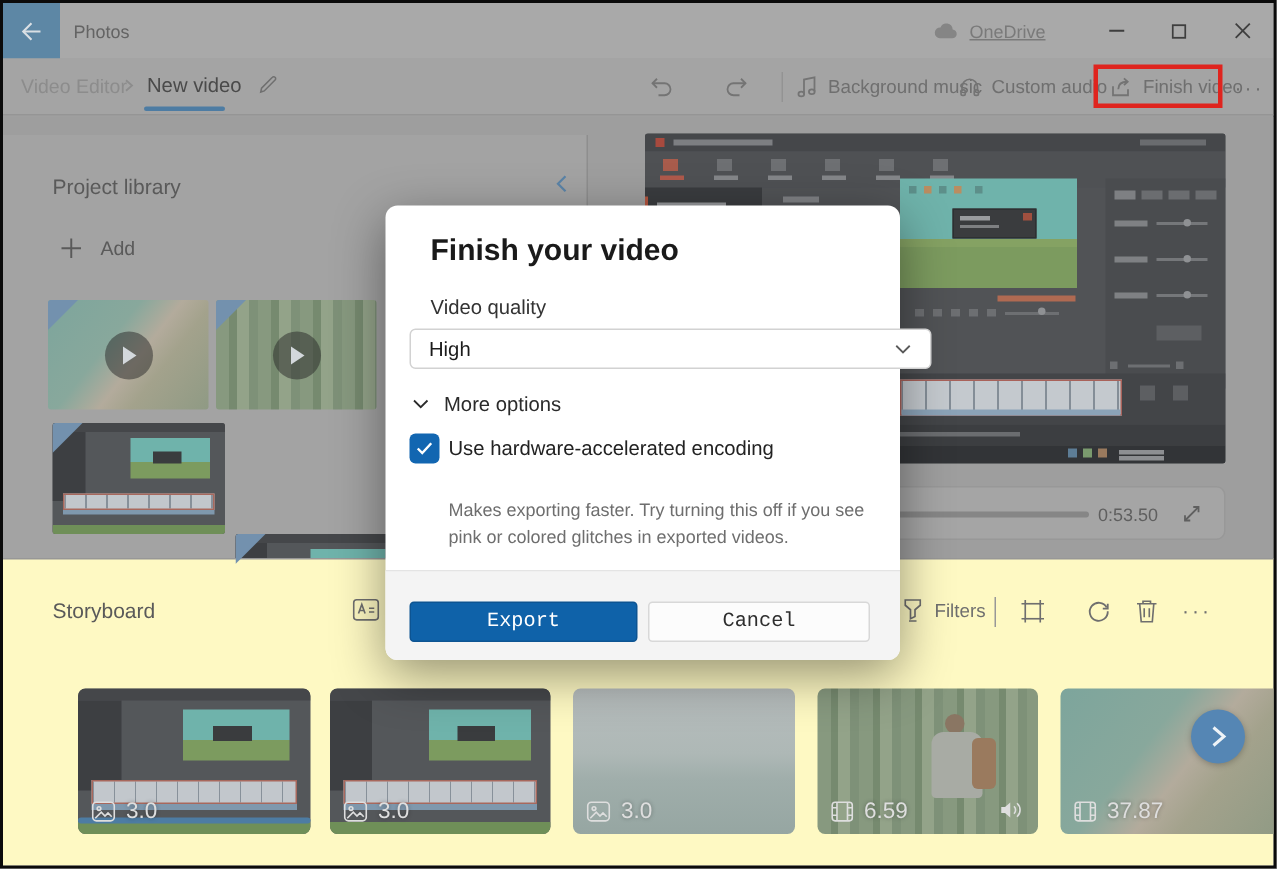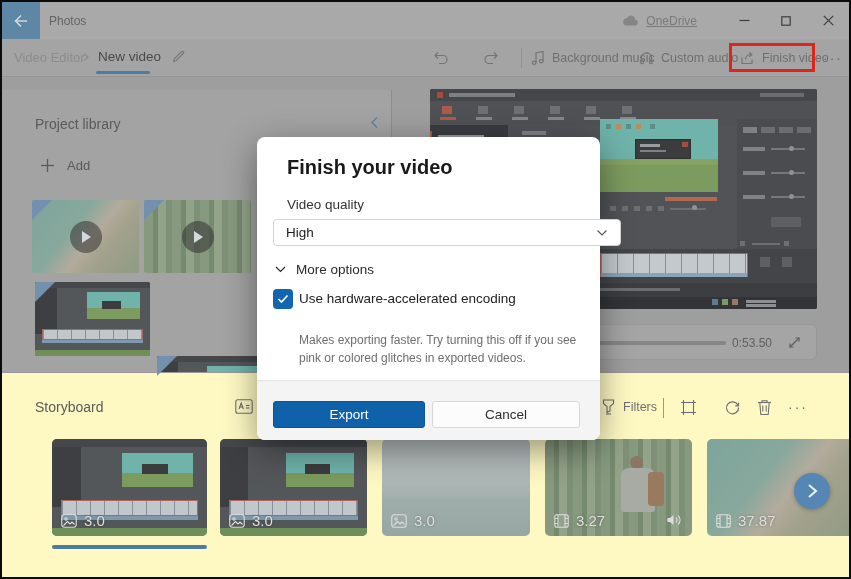--- a/index.html
+++ b/index.html
@@ -60,40 +60,40 @@
   .seektrack{position:absolute;left:15px;top:16px;width:280px;height:4px;border-radius:2px;background:#868686;cursor:pointer;}
   .seektime{position:absolute;right:44px;top:11px;font-size:12px;color:#5f5f5f;}
   .expand-btn{position:absolute;right:14px;top:10px;color:#5f5f5f;cursor:pointer;}
 
   
   .storyboard{position:absolute;left:0;top:370px;width:100%;height:205px;background:#fef9c3;border-top:1px solid #979797;}
   .sb-title{position:absolute;left:33px;top:26px;font-size:14px;color:#5a5a5a;}
   .sb-ic{position:absolute;top:26px;color:#6f6f6f;cursor:pointer;}
   .sb-filters{position:absolute;left:600px;top:26px;display:flex;align-items:center;gap:8px;font-size:12.5px;color:#6f6f6f;cursor:pointer;}
   .sb-div{position:absolute;left:661px;top:25px;width:1px;height:20px;background:#989898;}
-  .clip{position:absolute;top:66px;height:97px;border-radius:5px;overflow:hidden;cursor:pointer;}
+  .clip{position:absolute;top:86px;height:97px;border-radius:5px;overflow:hidden;cursor:pointer;}
   .clip-label{position:absolute;left:9px;bottom:7px;display:flex;align-items:center;gap:7px;color:#dedede;font-size:15px;text-shadow:0 0 3px rgba(0,0,0,.35);z-index:4;}
   .clip-speaker{position:absolute;right:10px;bottom:9px;color:#dedede;z-index:4;}
   .sel-underline{position:absolute;left:50px;top:172px;width:155px;height:4px;border-radius:2px;background:#4d7ca3;}
   .next-btn{position:absolute;left:792px;top:100px;width:36px;height:36px;border-radius:50%;background:#5586b4;display:flex;align-items:center;justify-content:center;cursor:pointer;box-shadow:0 1px 4px rgba(0,0,0,.25);}
 
   
   .dlg{position:absolute;left:255px;top:135px;width:343px;height:303px;background:#ffffff;border-radius:8px;box-shadow:0 10px 34px rgba(0,0,0,.42);z-index:50;}
   .dlg-title{position:absolute;left:30px;top:19px;font-size:20px;font-weight:600;color:#1a1a1a;}
   .dlg-qlabel{position:absolute;left:30px;top:60px;font-size:13.5px;color:#333;}
   .dlg-select{position:absolute;left:16px;top:82px;width:348px;height:27px;background:#fff;border:1px solid #d2d2d2;border-radius:4px;display:flex;align-items:center;padding:0 12px;gap:5px;font-size:13.5px;cursor:pointer;}
   .dlg-select .v1{color:#1b1b1b;}
   .dlg-select .v2{color:#767676;}
   .dlg-select .chev{margin-left:auto;color:#5a5a5a;}
   .dlg-more{position:absolute;left:18px;top:125px;display:flex;align-items:center;gap:10px;font-size:13.5px;color:#2b2b2b;cursor:pointer;}
   .dlg-check{position:absolute;left:16px;top:152px;width:20px;height:20px;border-radius:4px;background:#1266b1;display:flex;align-items:center;justify-content:center;cursor:pointer;}
   .dlg-chklabel{position:absolute;left:42px;top:154px;font-size:13.5px;color:#222;}
   .dlg-desc{position:absolute;left:42px;top:173px;width:292px;font-size:12px;line-height:1.5;color:#6e6e6e;margin-top:21px;}
   .dlg-footer{position:absolute;left:0;bottom:0;width:100%;height:60px;background:#f4f4f4;border-top:1px solid #e4e4e4;border-radius:0 0 8px 8px;}
-  .btn{position:absolute;top:20px;height:27px;border-radius:3px;font-size:13.5px;display:flex;align-items:center;justify-content:center;cursor:pointer;font-family:Liberation Sans, sans-serif;}
+  .btn{position:absolute;top:20px;height:27px;border-radius:3px;font-size:13.5px;display:flex;align-items:center;justify-content:center;cursor:pointer;font-family:Liberation Mono, monospace;}
   .btn-export{left:16px;width:152px;background:#0f62a9;border:1px solid #0d5492;color:#fff;}
   .btn-cancel{left:175px;width:148px;background:#fcfcfc;border:1px solid #d8d8d8;color:#2e2e2e;}
 </style>
 </head>
 <body>
 
 <div class="screen">
  <div class="app">
 
   <div class="titlebar">
@@ -433,21 +433,21 @@
       <div style="position:absolute;left:70%;top:34%;width:16px;height:34px;border-radius:4px;background:#9a7a5e"></div>
       <div class="clip-label">
             <span>
               <svg width="15" height="14" viewBox="0 0 15 14" fill="none" stroke="#dedede" stroke-width="1.1">
                 <rect x="0.8" y="0.8" width="13.4" height="12.4" rx="2"></rect>
                 <path d="M4 1V13"></path>
                 <path d="M11 1V13"></path>
                 <path d="M1 4.5H4M1 9.5H4M11 4.5H14M11 9.5H14" stroke-width="0.9"></path>
               </svg>
             </span>
-            <span>3.27</span>
+            <span>6.59</span>
           </div>
       <div class="clip-speaker">
         <svg width="16" height="14" viewBox="0 0 16 14" fill="none" stroke="#dedede" stroke-width="1.1">
               <path d="M1.5 5V9H4L7.5 12V2L4 5Z" fill="#dedede" stroke="none"></path>
               <path d="M10 4.5A3.5 3.5 0 0 1 10 9.5"></path>
               <path d="M12 2.5A6 6 0 0 1 12 11.5"></path>
             </svg>
       </div>
     </div>
 

